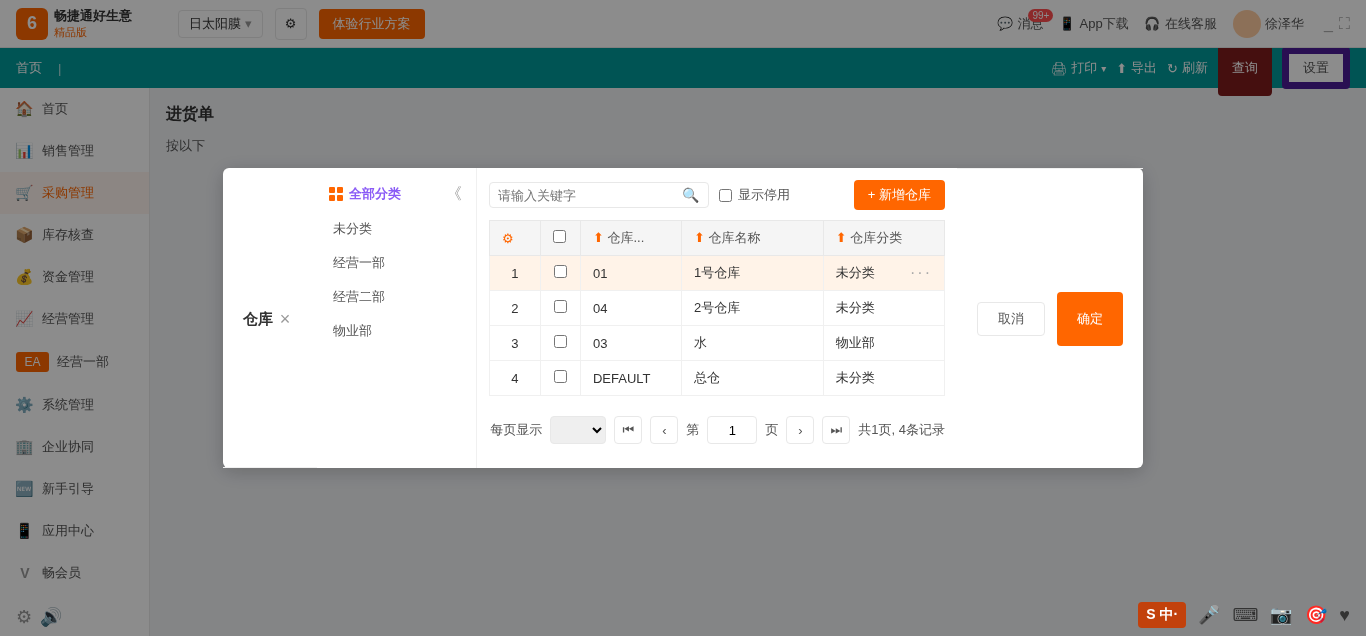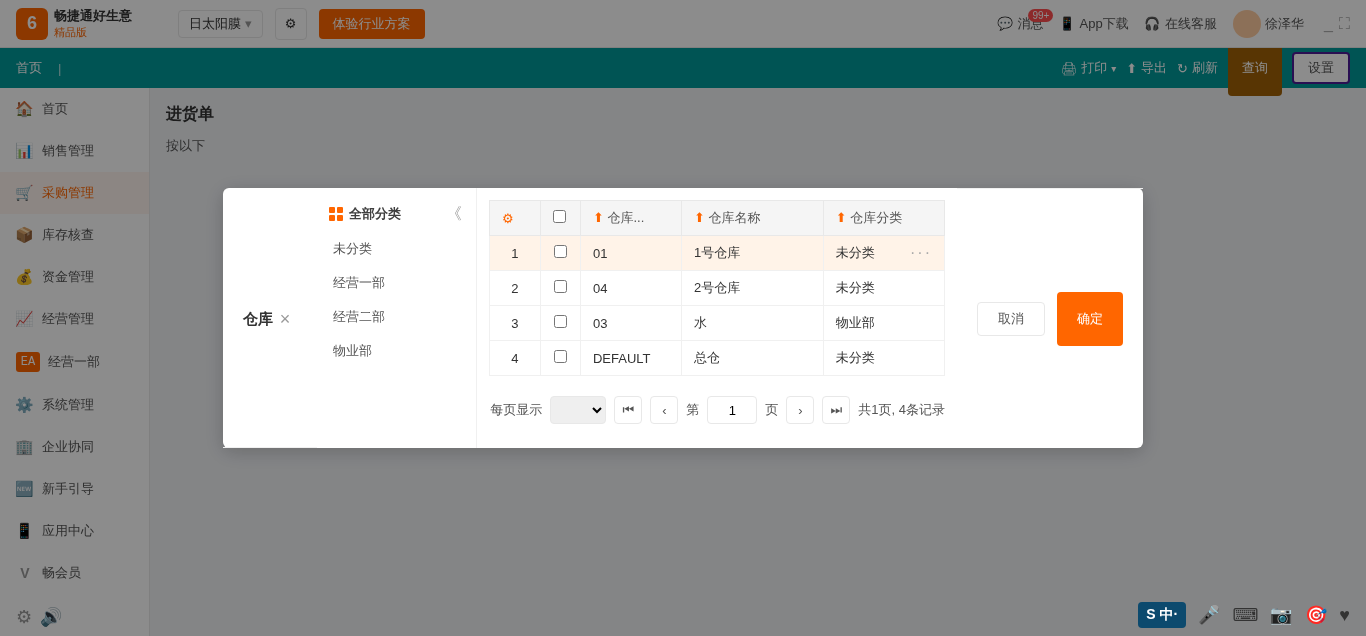--- a/index.html
+++ b/index.html
@@ -114,21 +114,21 @@
 
     
     .category-sidebar {
       width: 160px; border-right: 1px solid #f0f0f0; padding: 8px 0; position: relative;
     }
     .category-header {
       display: flex; align-items: center; justify-content: space-between;
       padding: 8px 12px;
     }
     .category-header-label {
-      display: flex; align-items: center; gap: 6px; color: #404040; font-weight: bold; font-size: 13px;
+      display: flex; align-items: center; gap: 6px; color: #8b5cf6; font-weight: bold; font-size: 13px;
     }
     .category-collapse-btn {
       cursor: pointer; color: #999; font-size: 16px;
       width: 20px; height: 20px; display: flex; align-items: center; justify-content: center;
     }
     .category-item {
       padding: 8px 16px; cursor: pointer; font-size: 13px; color: #555;
     }
 
     
@@ -210,21 +210,21 @@
       border-radius: 4px; cursor: pointer; font-size: 13px;
     }
 
     
     .app-bottom {
       position: fixed; bottom: 0; right: 0;
       display: flex; align-items: center; gap: 12px;
       padding: 8px 16px; z-index: 2000;
     }
     .bottom-logo {
-      background: #0c4a6e; color: #fff; padding: 4px 8px; border-radius: 4px;
+      background: #c2410c; color: #fff; padding: 4px 8px; border-radius: 4px;
       font-weight: bold; font-size: 14px; display: flex; align-items: center; gap: 4px;
     }
 
     .dots-menu { cursor: pointer; color: #aaa; font-size: 16px; letter-spacing: 2px; }
 
     .sort-icon { color: #ff6600; }
   </style>
 </head>
 <body>
 
@@ -280,22 +280,22 @@
       <span style="font-size:10px;">▾</span>
     </div>
     <div style="cursor:pointer;color:#fff;font-size:13px;display:flex;align-items:center;gap:4px;">
       <span>⬆</span>
       <span>导出</span>
     </div>
     <div style="cursor:pointer;color:#fff;font-size:13px;display:flex;align-items:center;gap:4px;">
       <span>↻</span>
       <span>刷新</span>
     </div>
-    <button style="background:#a16207;color:#fff;border:none;border-radius:4px;padding:19px 14px;cursor:pointer;font-size:13px;">查询</button>
-    <button style="background:#fff;color:#555;border:2px solid #4c1d95;border-radius:4px;padding:5px 14px;cursor:pointer;font-size:13px;">设置</button>
+    <button style="background:#7f1d1d;color:#fff;border:none;border-radius:4px;padding:19px 14px;cursor:pointer;font-size:13px;">查询</button>
+    <button style="background:#fff;color:#555;border:7px solid #4c1d95;border-radius:4px;padding:5px 14px;cursor:pointer;font-size:13px;">设置</button>
   </div>
 </div>
 
 <div class="main-layout">
 
   <div class="sidebar">
     <div class="sidebar-item">
       <span class="sidebar-icon">🏠</span>
       <span>首页</span>
     </div>
@@ -313,21 +313,21 @@
     </div>
     <div class="sidebar-item">
       <span class="sidebar-icon">💰</span>
       <span>资金管理</span>
     </div>
     <div class="sidebar-item">
       <span class="sidebar-icon">📈</span>
       <span>经营管理</span>
     </div>
     <div class="sidebar-item">
-      <span class="sidebar-icon" style="font-size:12px;background:#ff6600;color:#fff;width:24px;height:20px;border-radius:3px;display:flex;align-items:center;justify-content:center;font-family:Liberation Mono, monospace;">EA</span>
+      <span class="sidebar-icon" style="font-size:12px;background:#ff6600;color:#fff;width:33px;height:20px;border-radius:3px;display:flex;align-items:center;justify-content:center;">EA</span>
       <span>经营一部</span>
     </div>
     <div class="sidebar-item">
       <span class="sidebar-icon">⚙️</span>
       <span>系统管理</span>
     </div>
     <div class="sidebar-item">
       <span class="sidebar-icon">🏢</span>
       <span>企业协同</span>
     </div>
@@ -381,20 +381,31 @@
           <div class="category-collapse-btn">《</div>
         </div>
         <div class="category-item">未分类</div>
         <div class="category-item">经营一部</div>
         <div class="category-item">经营二部</div>
         <div class="category-item">物业部</div>
       </div>
 
       <div class="table-area">
 
+        <div class="table-toolbar">
+          <div class="search-input-wrap">
+            <input type="text" placeholder="请输入关键字" style="">
+            <span class="search-icon">🔍</span>
+          </div>
+          <label class="checkbox-label">
+            <input type="checkbox" style="">
+            <span>显示停用</span>
+          </label>
+          <button class="add-btn">+ 新增仓库</button>
+        </div>
 
         <table class="data-table">
           <thead>
             <tr>
               <th class="col-number"><span class="th-icon">⚙</span></th>
               <th class="col-checkbox">
                 <input type="checkbox" style="">
               </th>
               <th class="col-code"><span class="sort-icon">⬆</span> 仓库...</th>
               <th class="col-name"><span class="sort-icon">⬆</span> 仓库名称</th>

